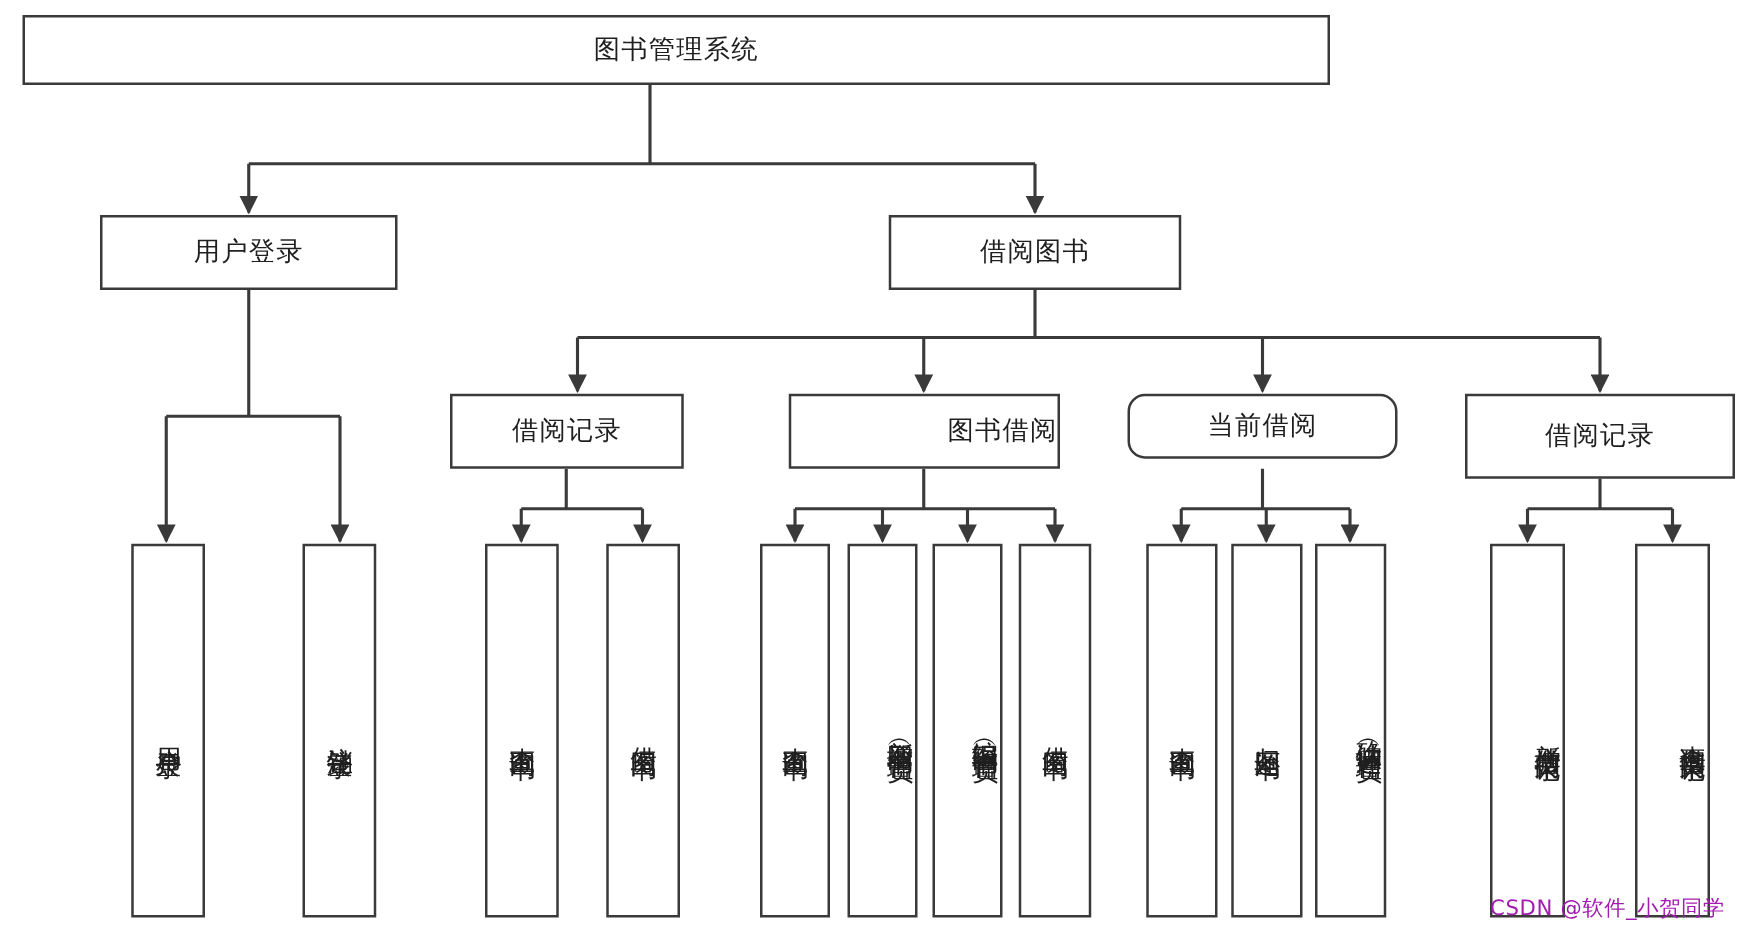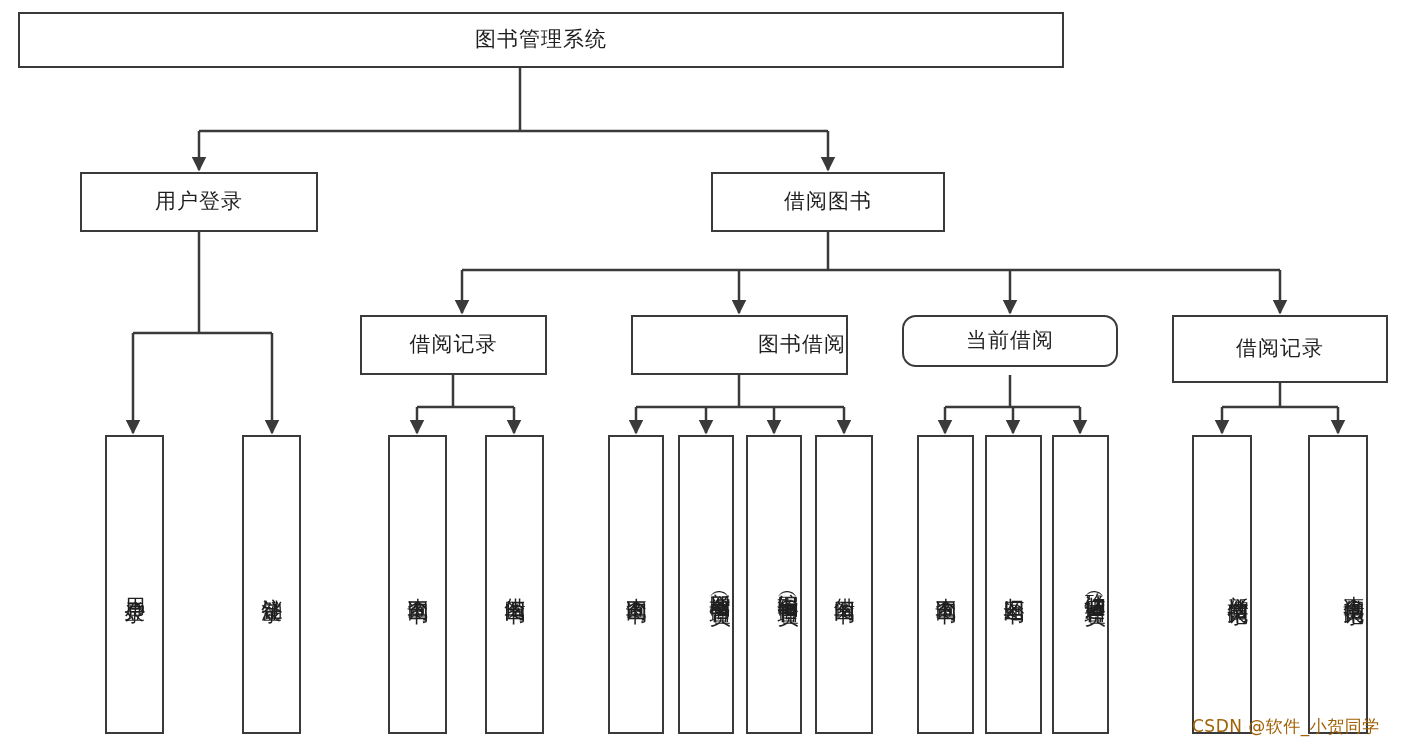--- a/index.html
+++ b/index.html
@@ -53,21 +53,21 @@
   .node-v.centered {
     align-items: center;
   }
   .node-label {
     display: block;
     white-space: pre-line;
   }
   .watermark {
     position: absolute;
     font-size: 17px;
-    color: #a16207;
+    color: #a21caf;
     letter-spacing: 0.5px;
     white-space: nowrap;
     font-family: "DejaVu Sans", "Liberation Sans", sans-serif;
   }
 </style>
 </head>
 <body>
 
 <div id="canvas">
 

